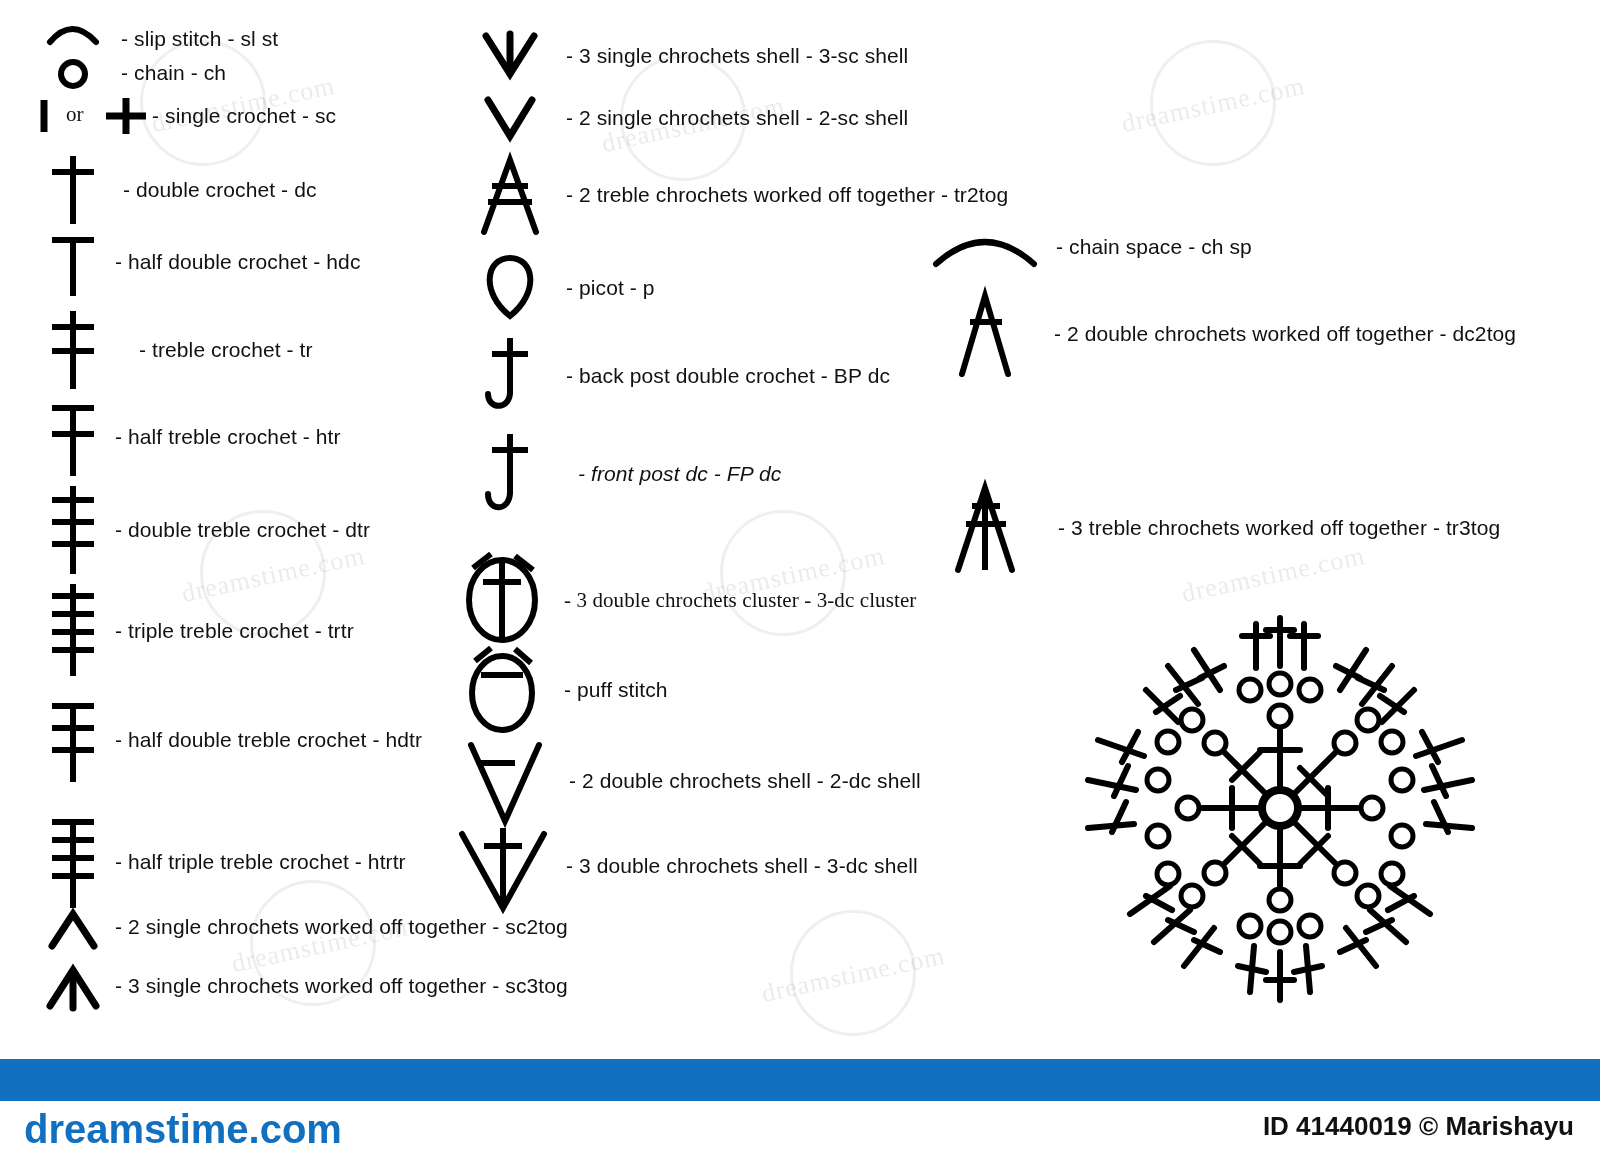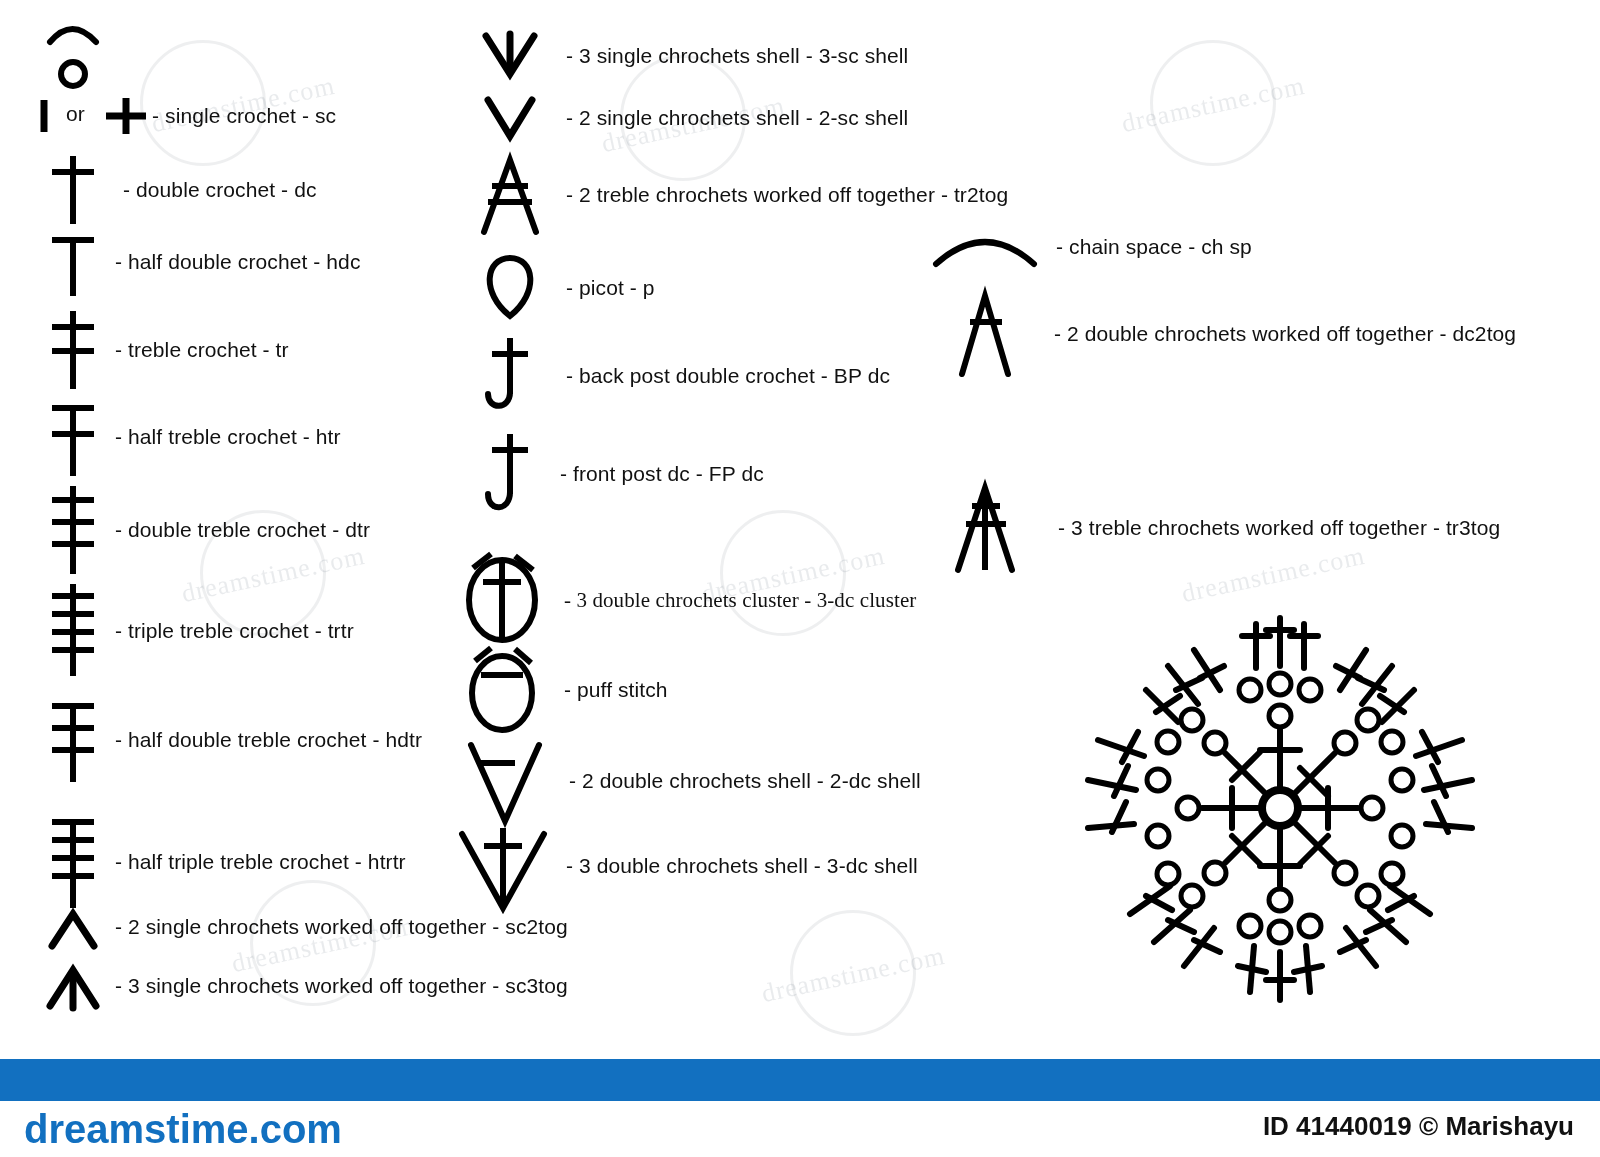--- a/index.html
+++ b/index.html
@@ -51,33 +51,37 @@
   <div class="wm" style="left:760px;top:960px;">dreamstime.com</div>
   <div class="wmc" style="left:790px;top:910px;width:120px;height:120px;"></div>
 
   <div class="row" style="left:30px;top:18px;">
     <div class="sym" style="width:85px;height:75px;">
       <svg width="85" height="75" viewBox="0 0 85 75">
         <path d="M20 24 Q42 -2 66 24" stroke="#000" stroke-width="6" fill="none" stroke-linecap="round"></path>
         <circle cx="43" cy="56" r="12" stroke="#000" stroke-width="6" fill="none"></circle>
       </svg>
     </div>
+    <div style="display:flex;flex-direction:column;justify-content:center;height:75px;margin-left:6px;">
+      <div class="lbl">- slip stitch - sl st</div>
+      <div class="lbl" style="margin-top:10px;"> - chain - ch</div>
+    </div>
   </div>
 
   <div class="row" style="left:30px;top:92px;">
     <div class="sym" style="width:120px;height:48px;">
       <svg width="120" height="48" viewBox="0 0 120 48">
         <line x1="14" y1="8" x2="14" y2="40" stroke="#000" stroke-width="7"></line>
         <g>
           <line x1="76" y1="24" x2="116" y2="24" stroke="#000" stroke-width="7"></line>
           <line x1="96" y1="6" x2="96" y2="42" stroke="#000" stroke-width="7"></line>
         </g>
       </svg>
     </div>
-    <div class="lbl" style="position:absolute;left:36px;top:10px;">or</div>
+    <div class="lbl" style="position:absolute;left:36px;top:10px;font-family:Liberation Serif, serif;">or</div>
     <div class="lbl" style="margin-left:2px;">- single crochet - sc</div>
   </div>
 
   <div class="row" style="left:30px;top:150px;gap:8px;">
     <div class="sym" style="width:85px;height:80px;">
       <svg width="85" height="80" viewBox="0 0 85 80">
         <line x1="43" y1="6" x2="43" y2="74" stroke="#000" stroke-width="6"></line>
         <line x1="22" y1="22" x2="64" y2="22" stroke="#000" stroke-width="6"></line>
       </svg>
     </div>
@@ -87,21 +91,21 @@
   <div class="row" style="left:30px;top:222px;">
     <div class="sym" style="width:85px;height:80px;">
       <svg width="85" height="80" viewBox="0 0 85 80">
         <line x1="43" y1="16" x2="43" y2="74" stroke="#000" stroke-width="6"></line>
         <line x1="22" y1="18" x2="64" y2="18" stroke="#000" stroke-width="6"></line>
       </svg>
     </div>
     <div class="lbl">- half  double crochet - hdc</div>
   </div>
 
-  <div class="row" style="left:30px;top:305px;">
+  <div class="row" style="left:30px;top:305px;gap:24px;">
     <div class="sym" style="width:85px;height:90px;">
       <svg width="85" height="90" viewBox="0 0 85 90">
         <line x1="43" y1="6" x2="43" y2="84" stroke="#000" stroke-width="6"></line>
         <line x1="22" y1="22" x2="64" y2="22" stroke="#000" stroke-width="6"></line>
         <line x1="22" y1="46" x2="64" y2="46" stroke="#000" stroke-width="6"></line>
       </svg>
     </div>
     <div class="lbl">- treble crochet - tr</div>
   </div>
 
@@ -236,21 +240,21 @@
   </div>
 
   <div class="row" style="left:470px;top:428px;">
     <div class="sym" style="width:80px;height:92px;">
       <svg width="80" height="92" viewBox="0 0 80 92">
         <line x1="40" y1="6" x2="40" y2="66" stroke="#000" stroke-width="6"></line>
         <line x1="22" y1="22" x2="58" y2="22" stroke="#000" stroke-width="6"></line>
         <path d="M40 64 C40 84 18 84 18 66" stroke="#000" stroke-width="6" fill="none" stroke-linecap="round"></path>
       </svg>
     </div>
-    <div class="lbl" style="margin-left:10px;">- front post dc - FP dc</div>
+    <div class="lbl" style="margin-left:28px;font-style:italic;">- front post dc - FP dc</div>
   </div>
 
   <div class="row" style="left:455px;top:552px;font-family:Liberation Serif, serif;">
     <div class="sym" style="width:95px;height:96px;">
       <svg width="95" height="96" viewBox="0 0 95 96">
         <ellipse cx="47" cy="48" rx="33" ry="40" stroke="#000" stroke-width="6" fill="none"></ellipse>
         <line x1="47" y1="8" x2="47" y2="88" stroke="#000" stroke-width="6"></line>
         <line x1="28" y1="30" x2="66" y2="30" stroke="#000" stroke-width="6"></line>
         <line x1="18" y1="16" x2="36" y2="2" stroke="#000" stroke-width="6"></line>
         <line x1="60" y1="4" x2="78" y2="18" stroke="#000" stroke-width="6"></line>

